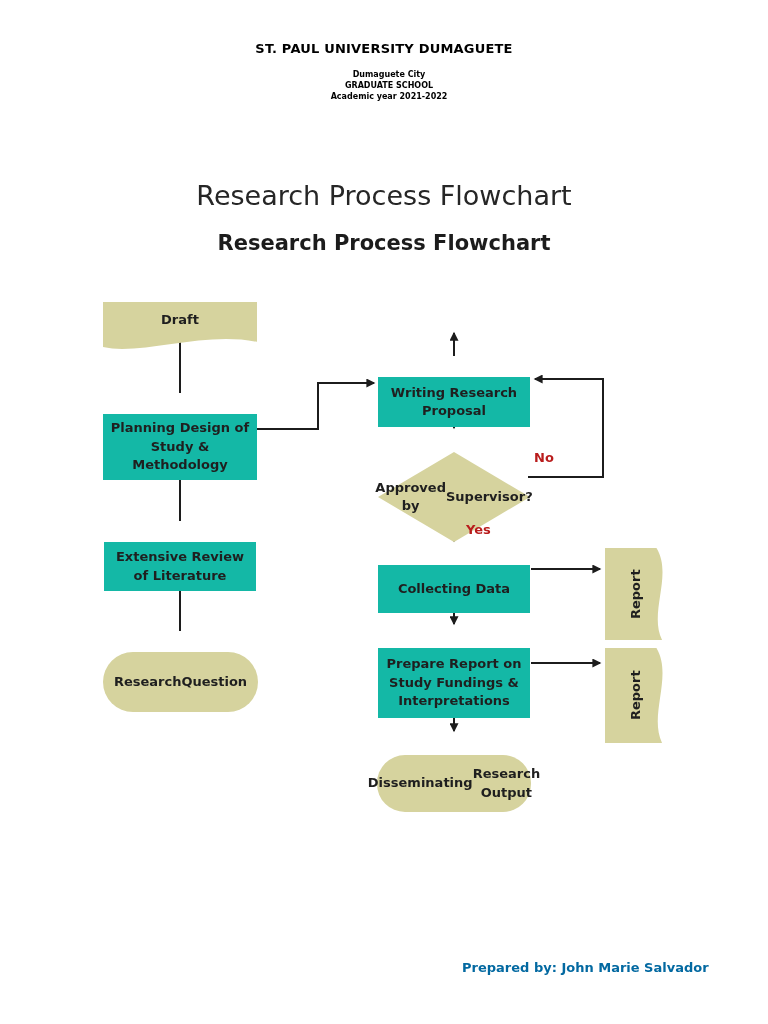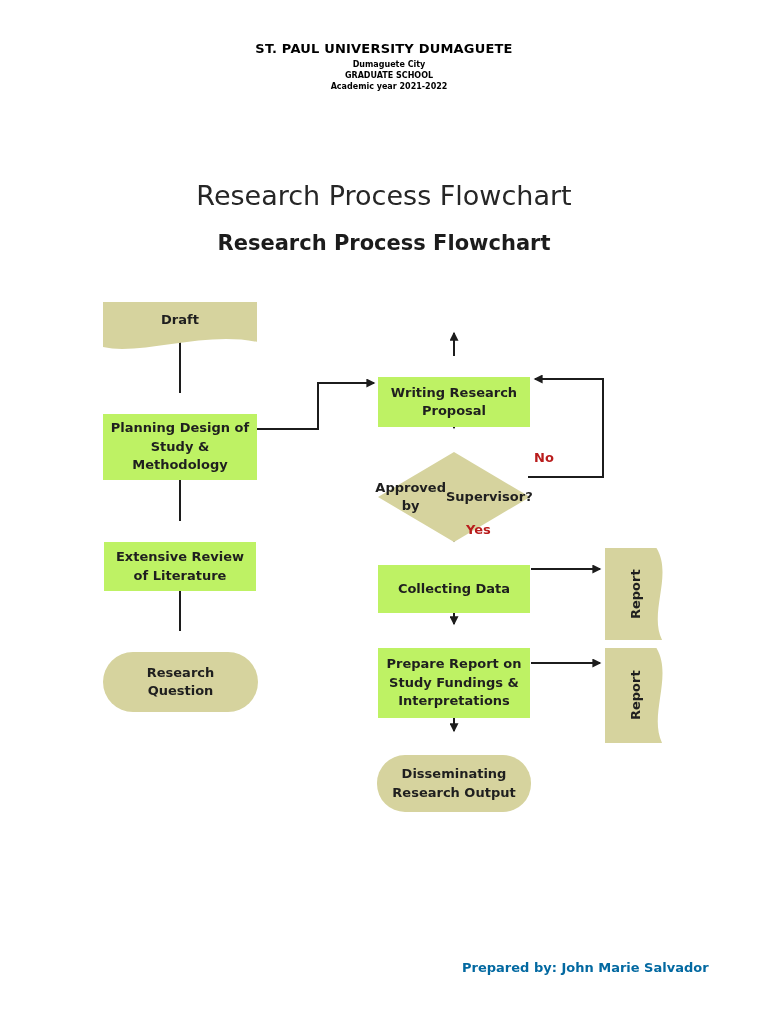--- a/index.html
+++ b/index.html
@@ -1,40 +1,40 @@
 <!DOCTYPE html>
 <html><head>
 <meta charset="utf-8">
 <style>
   html,body{margin:0;padding:0;background:#ffffff;}
   .page{position:relative;width:768px;height:1024px;background:#ffffff;overflow:hidden;
         font-family:"DejaVu Sans","Liberation Sans",sans-serif;color:#1f1f1f;}
 
   
   .letterhead{position:absolute;top:41px;left:0;right:0;text-align:center;color:#000;}
-  .lh-main{font-size:13px;font-weight:700;letter-spacing:.2px;margin-bottom:3px;}
+  .lh-main{font-size:13px;font-weight:700;letter-spacing:.2px;margin-bottom:13px;}
   .lh-sub{font-size:8px;font-weight:700;line-height:11px;padding-left:10px;}
 
   
   .title-main{position:absolute;top:180px;left:0;right:0;text-align:center;
               font-size:27px;font-weight:400;color:#262626;}
   .title-sub{position:absolute;top:231px;left:0;right:0;text-align:center;
              font-size:21px;font-weight:700;color:#1c1c1c;}
   .footer{position:absolute;left:462px;top:960px;font-size:13px;font-weight:700;color:#0369a1;}
 
   
   .chart{position:absolute;inset:0;}
   .connectors{position:absolute;inset:0;width:768px;height:1024px;pointer-events:none;}
   .connectors path{fill:none;stroke:#1c1c1c;stroke-width:2px;}
 
   .shape{position:absolute;margin-top:20px;}
   .lbl,.line{font-size:13px;font-weight:700;line-height:1.42;color:#1f1f1f;text-align:center;}
 
-  .box{background:#bef264;display:flex;flex-direction:column;align-items:center;justify-content:center;}
-  .stadium{background:#d6d39e;display:flex;flex-direction:column;align-items:center;justify-content:center;}
+  .box{background:#14b8a6;display:flex;flex-direction:column;align-items:center;justify-content:center;}
+  .stadium{background:#d6d39e;display:flex;flex-direction:row;align-items:center;justify-content:center;}
 
   .doc svg,.diamond svg{position:absolute;inset:0;width:100%;height:100%;}
   .doc .fill,.diamond .fill{fill:#d6d39e;}
   .doc-h .lbl{position:absolute;left:0;right:0;top:0;bottom:12px;display:flex;align-items:center;justify-content:center;}
   .doc-v .lbl{position:absolute;inset:0;display:flex;align-items:center;justify-content:center;}
   .doc-v .lbl span{transform:rotate(-90deg);white-space:nowrap;display:block;}
   .diamond .txt{position:absolute;inset:0;display:flex;flex-direction:row;align-items:center;justify-content:center;}
 
   .edge-label{position:absolute;font-size:13px;font-weight:700;color:#b91c1c;}
 </style>

